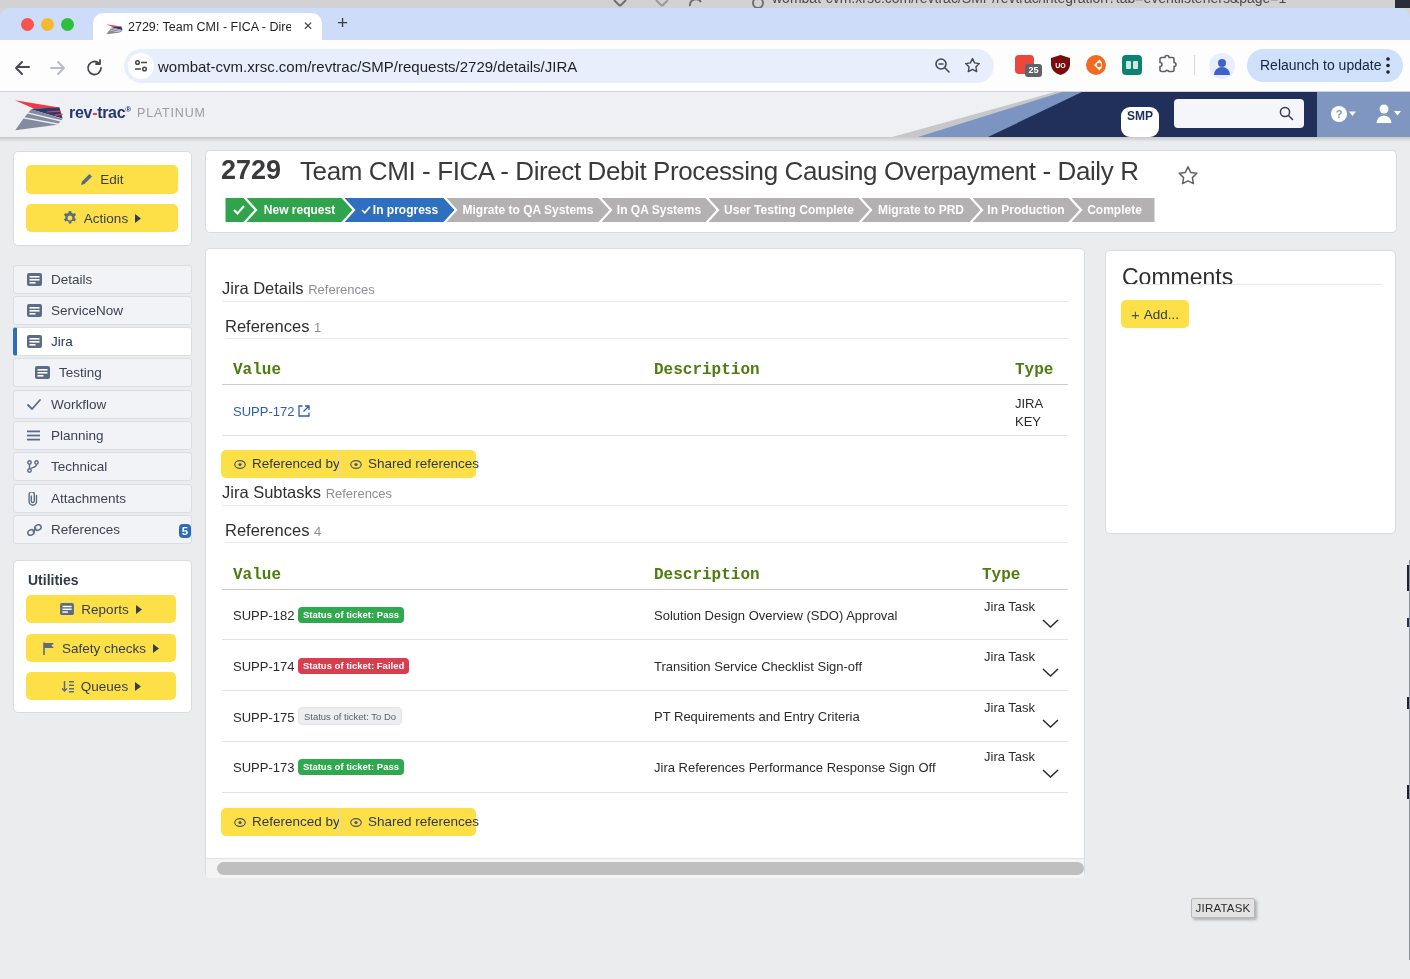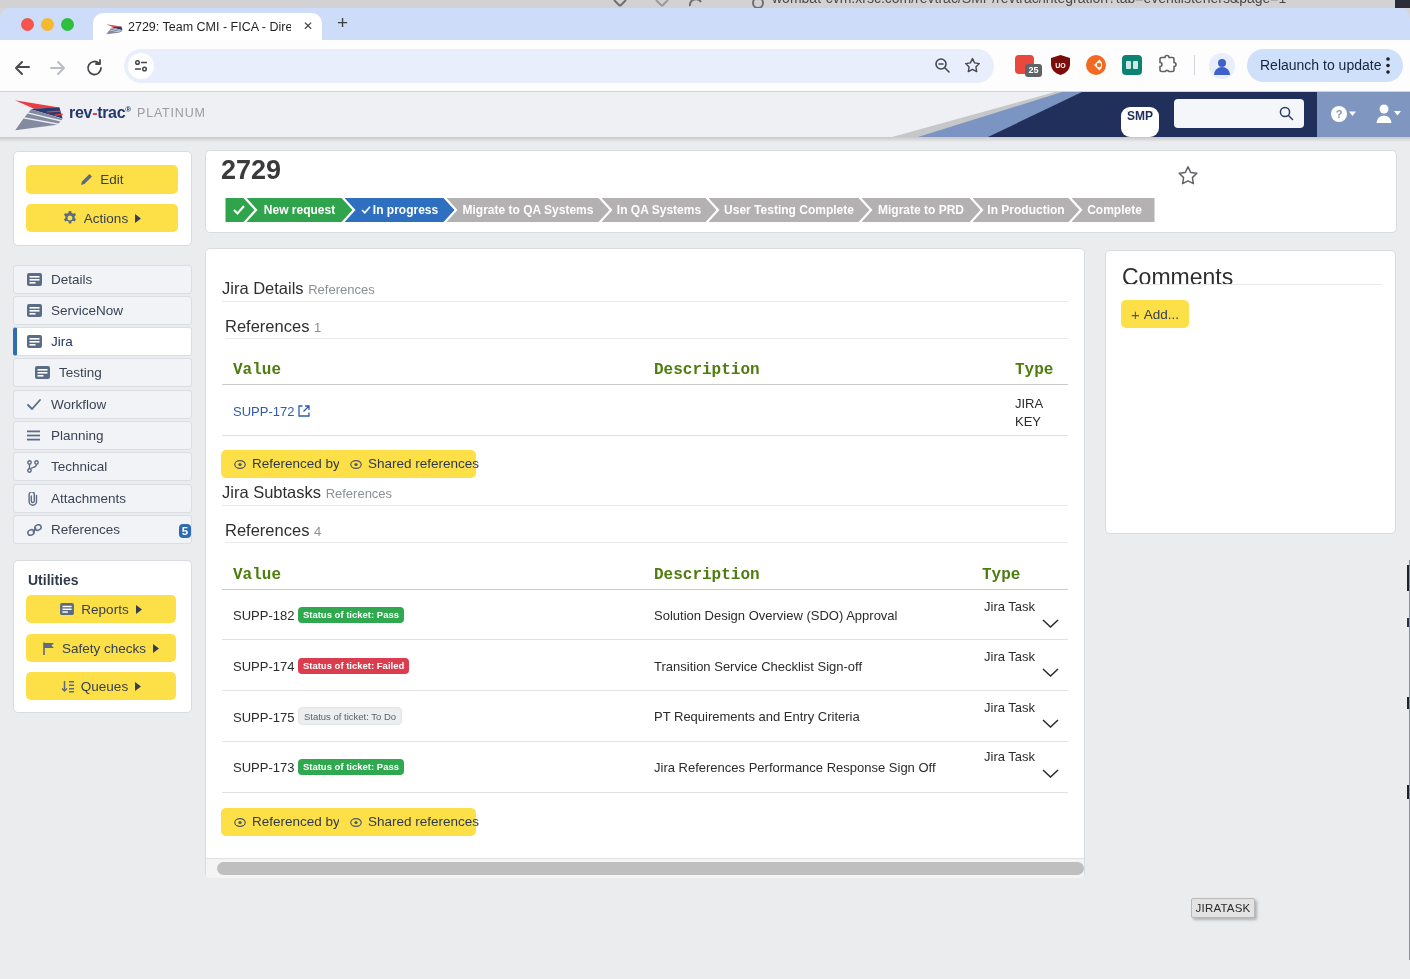--- a/index.html
+++ b/index.html
@@ -87,20 +87,21 @@
           <path d="M15 9a6.5 6.5 0 1 1-1.9-4.6M14 1v4h-4" stroke="#47494e" stroke-width="1.8" fill="none" stroke-linecap="round" stroke-linejoin="round"></path>
         </svg>
       <div id="omnibox">
         <div class="abs" style="left:4px; top:4px; width:26px; height:26px; border-radius:50%; background:#fff;"></div>
         <svg class="abs" style="left:10px; top:10px;" width="15" height="14" viewBox="0 0 15 14">
             <circle cx="3.5" cy="3.5" r="1.8" fill="none" stroke="#45474c" stroke-width="1.5"></circle>
             <line x1="7" y1="3.5" x2="13" y2="3.5" stroke="#45474c" stroke-width="1.5"></line>
             <circle cx="10.5" cy="10" r="1.8" fill="none" stroke="#45474c" stroke-width="1.5"></circle>
             <line x1="1" y1="10" x2="7" y2="10" stroke="#45474c" stroke-width="1.5"></line>
           </svg>
+        <span class="abs" style="left:34px; top:9px; font-size:15px; color:#1e1f22;">wombat-cvm.xrsc.com/revtrac/SMP/requests/2729/details/JIRA</span>
         <svg class="abs" style="left:810px; top:8px;" width="17" height="17" viewBox="0 0 17 17">
             <circle cx="7" cy="7" r="5" fill="none" stroke="#45474c" stroke-width="1.6"></circle>
             <line x1="11" y1="11" x2="15" y2="15" stroke="#45474c" stroke-width="1.6" stroke-linecap="round"></line>
             <line x1="4.5" y1="7" x2="9.5" y2="7" stroke="#45474c" stroke-width="1.4"></line>
           </svg>
         <svg class="abs" style="left:840px; top:8px;" width="17" height="17" viewBox="0 0 17 17">
             <path d="M8.5 1.6l2.1 4.3 4.7.7-3.4 3.3.8 4.7-4.2-2.2-4.2 2.2.8-4.7L1.7 6.6l4.7-.7z" fill="none" stroke="#45474c" stroke-width="1.4" stroke-linejoin="round"></path>
           </svg>
       </div>
 
@@ -293,20 +294,21 @@
             <rect x="8" y="11" width="5" height="1.5" fill="#5a6b85"></rect>
           </svg>
         <span>Queues</span>
         <svg width="6" height="9" viewBox="0 0 6 9">
             <polygon points="0,0 6,4.5 0,9" fill="#333f50"></polygon>
           </svg>
       </div>
 
       <div class="card" style="left:205px; top:13px; width:1192px; height:83px;">
         <span class="abs" style="left:15px; top:4px; font-size:27px; font-weight:bold; color:#3a3a3c;">2729</span>
+        <span class="abs" style="left:94px; top:5px; font-size:26px; color:#3a3a3c; letter-spacing:-0.4px;">Team CMI - FICA - Direct Debit Processing Causing Overpayment - Daily R</span>
         <svg class="abs" style="left:971px; top:14px;" width="22" height="21" viewBox="0 0 22 21">
             <path d="M11 1.8l2.7 5.6 6.1.9-4.4 4.3 1 6.1-5.4-2.9-5.4 2.9 1-6.1L2.2 8.3l6.1-.9z" fill="none" stroke="#5f6368" stroke-width="1.5" stroke-linejoin="round"></path>
           </svg>
         <div id="steps">
           <div class="step first green" style="width:32px;">
               <svg width="12" height="10" viewBox="0 0 12 10">
                 <path d="M1 5l3.5 3.5L11 1" fill="none" stroke="#fff" stroke-width="2"></path>
               </svg>
             </div>
           <div class="step green" style="width:106px;">New request</div>

